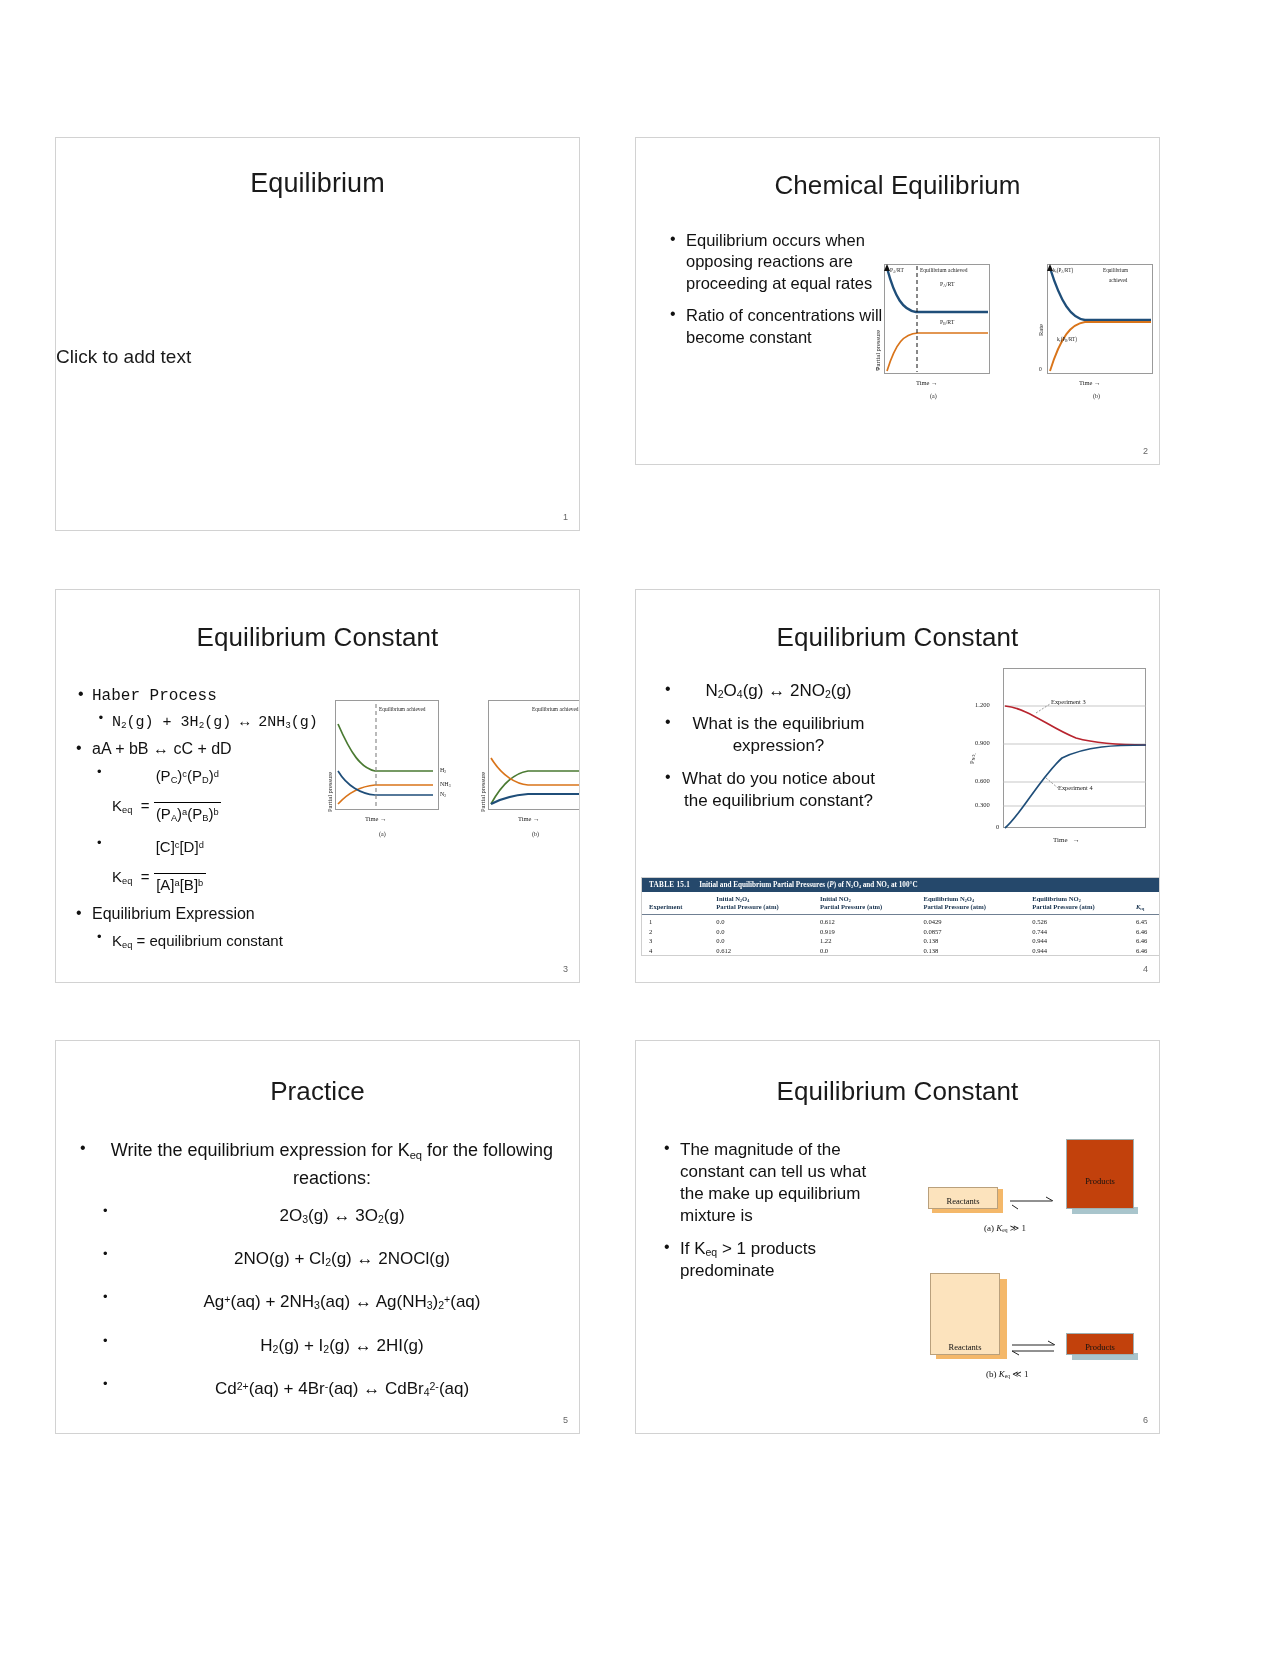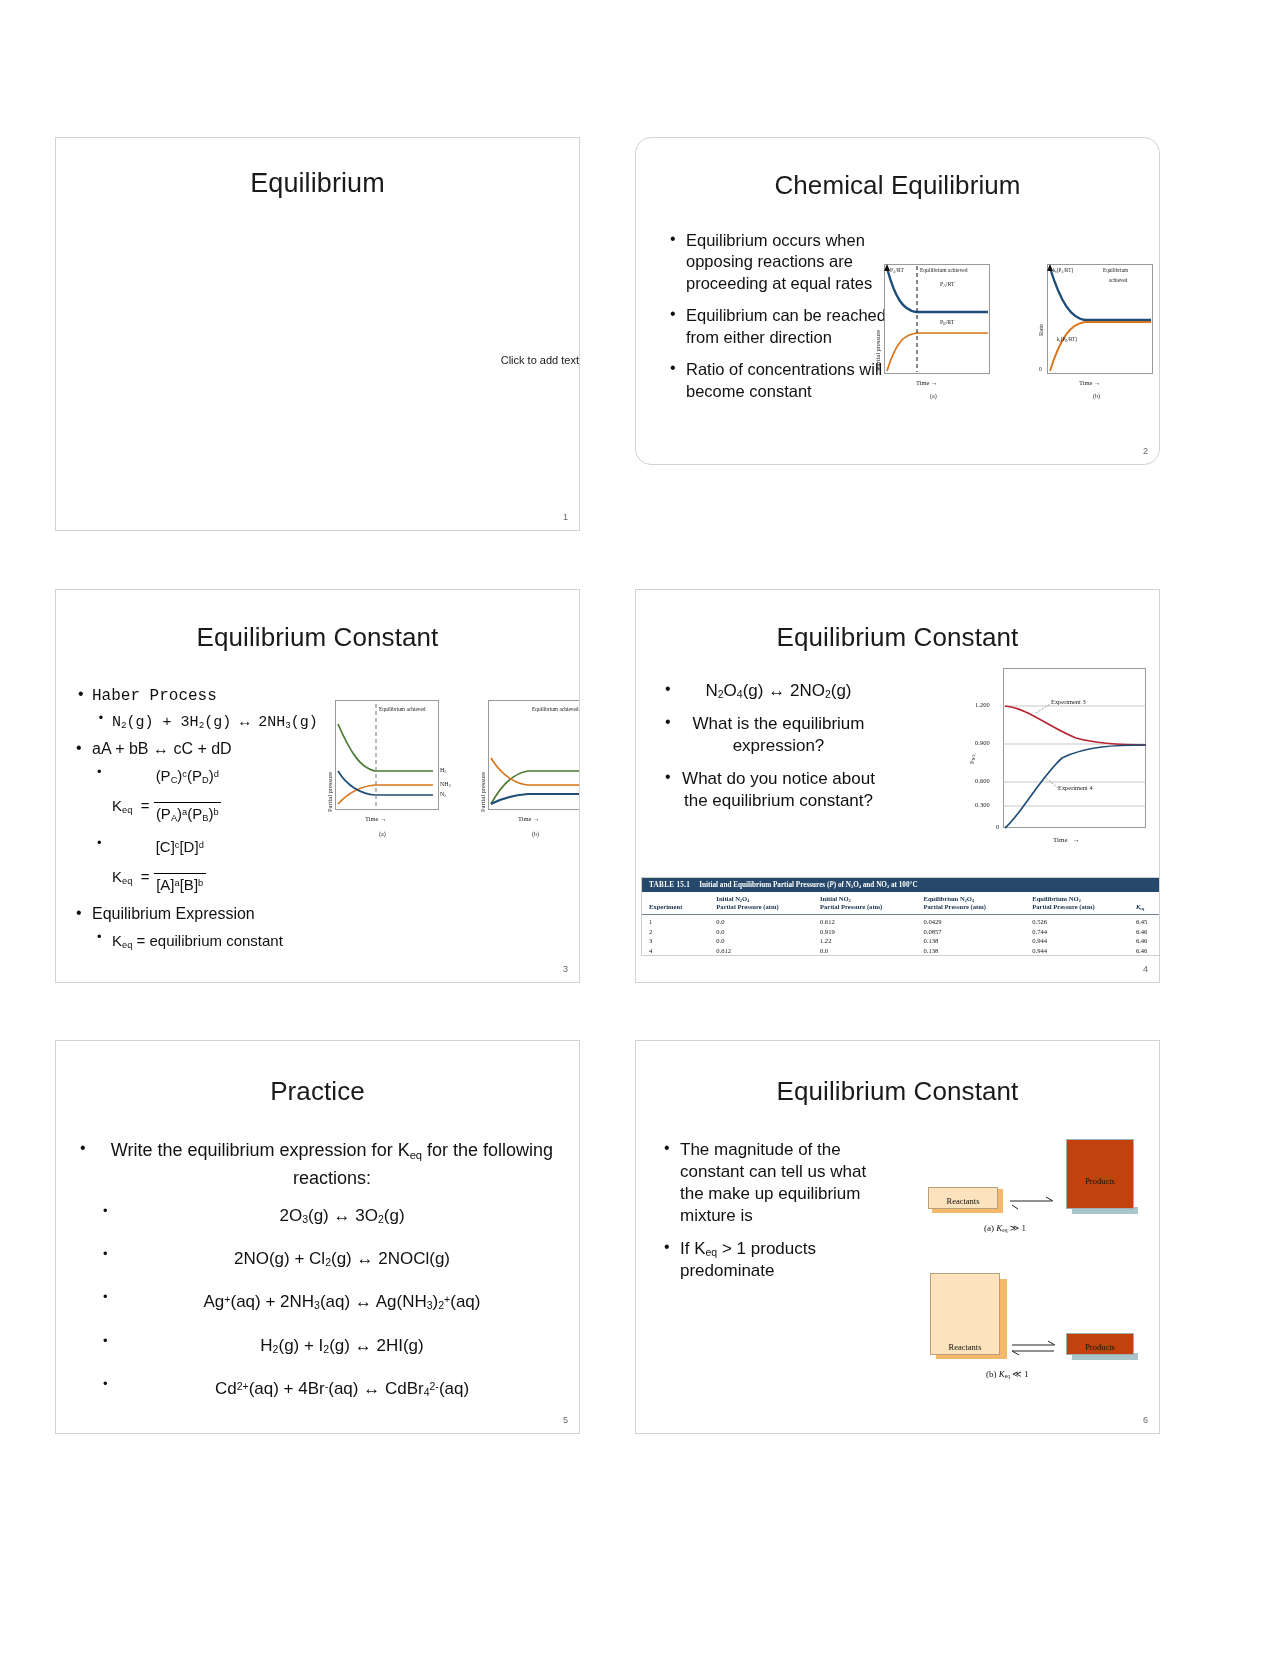--- a/index.html
+++ b/index.html
@@ -134,31 +134,30 @@
   }
   .rp-cap i{font-style:italic;}
 </style>
 </head>
 <body>
 
 <div class="page">
 
   <div class="slide" style="left:55px;top:137px;width:525px;height:394px;">
     <div class="s-title" style="top:30px;font-size:27px;">Equilibrium</div>
-    <div style="position:absolute;left:0;right:0;top:216px;text-align:right;font-size:11px;color:#1a1a1a;">Click to add text</div>
+    <div style="position:absolute;left:0;right:0;top:208px;text-align:left;font-size:19px;color:#1a1a1a;">Click to add text</div>
     <div class="slide-num">1</div>
   </div>
 
-  <div class="slide" style="left:635px;top:137px;width:525px;height:328px;border-radius:16px;">
+  <div class="slide" style="left:635px;top:137px;width:525px;height:328px;">
     <div class="s-title" style="top:32px;">Chemical Equilibrium</div>
 
     <div class="body-text" style="left:30px;top:92px;width:225px;">
       <ul class="bul">
         <li>Equilibrium occurs when opposing reactions are proceeding at equal rates</li>
-        <li>Equilibrium can be reached from either direction</li>
         <li>Ratio of concentrations will become constant</li>
       </ul>
     </div>
 
     <div class="fig" style="left:232px;top:120px;width:125px;height:145px;">
       <div class="axlabel ylab" style="left:6px;top:112px;font-size:6.5px;">Partial pressure</div>
       <div class="plot" style="left:16px;top:6px;width:106px;height:110px;"></div>
       <svg width="125" height="145">
 
         <path d="M19,10 C27,40 35,52 48,54 L120,54" fill="none" stroke="#1f4e79" stroke-width="2.4"></path>

